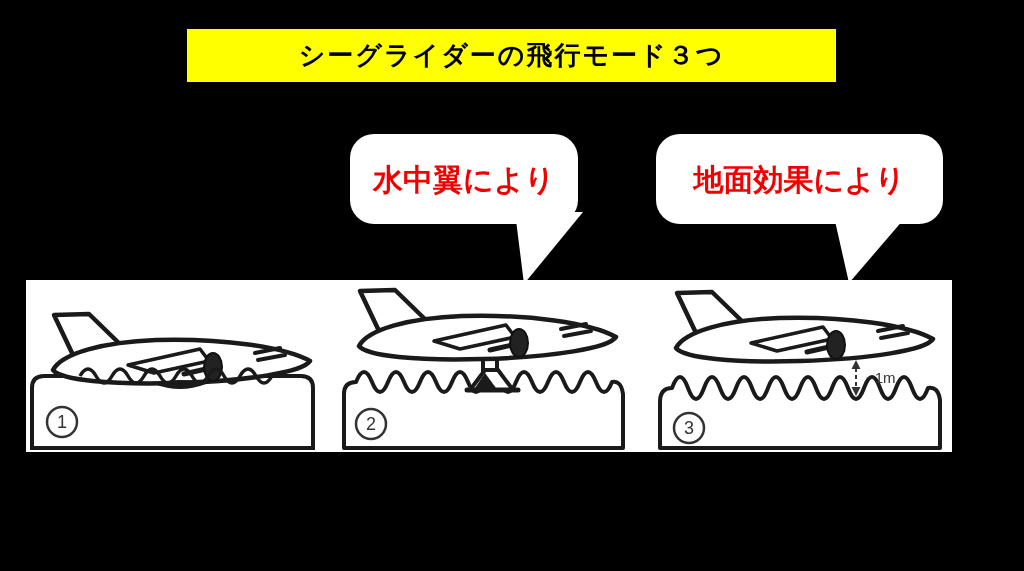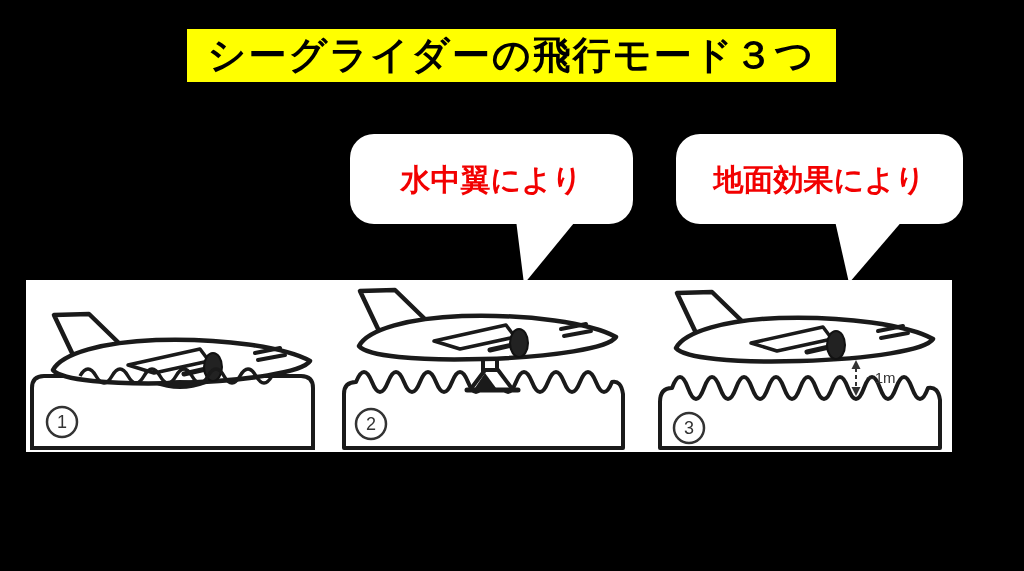--- a/index.html
+++ b/index.html
@@ -5,31 +5,31 @@
   html,body{margin:0;padding:0;background:#000;}
   .slide{
     position:relative;width:1024px;height:571px;overflow:hidden;
     background:#000;font-family:"Liberation Sans","DejaVu Sans",sans-serif;
   }
   .banner{
     position:absolute;left:187px;top:29px;width:649px;height:53px;
     background:#ffff00;display:flex;align-items:center;justify-content:center;
   }
   .banner span{
-    color:#000;font-size:38px;font-weight:bold;letter-spacing:2px;white-space:nowrap;
+    color:#000;font-size:26px;font-weight:bold;letter-spacing:2px;white-space:nowrap;
   }
   .bubble{
     position:absolute;top:134px;height:90px;background:#fff;border-radius:24px;
     display:flex;flex-direction:column;align-items:center;justify-content:center;
   }
   .bubble .line{
     color:#f20000;font-size:30px;font-weight:bold;line-height:39px;white-space:nowrap;
   }
-  .bubble-left{left:350px;width:283px;text-align:right;}
-  .bubble-right{left:676px;width:287px;}
+  .bubble-left{left:350px;width:228px;text-align:right;}
+  .bubble-right{left:656px;width:287px;}
   .tail{position:absolute;}
   .tail-left{left:500px;top:205px;}
   .tail-right{left:825px;top:205px;}
   .strip{
     position:absolute;left:26px;top:280px;width:926px;height:172px;background:#fff;
   }
   svg text{font-family:"Liberation Sans","DejaVu Sans",sans-serif;}
   .badge-num{font-size:18px;fill:#333;}
   .annot{font-size:15px;fill:#333;}
 </style>

